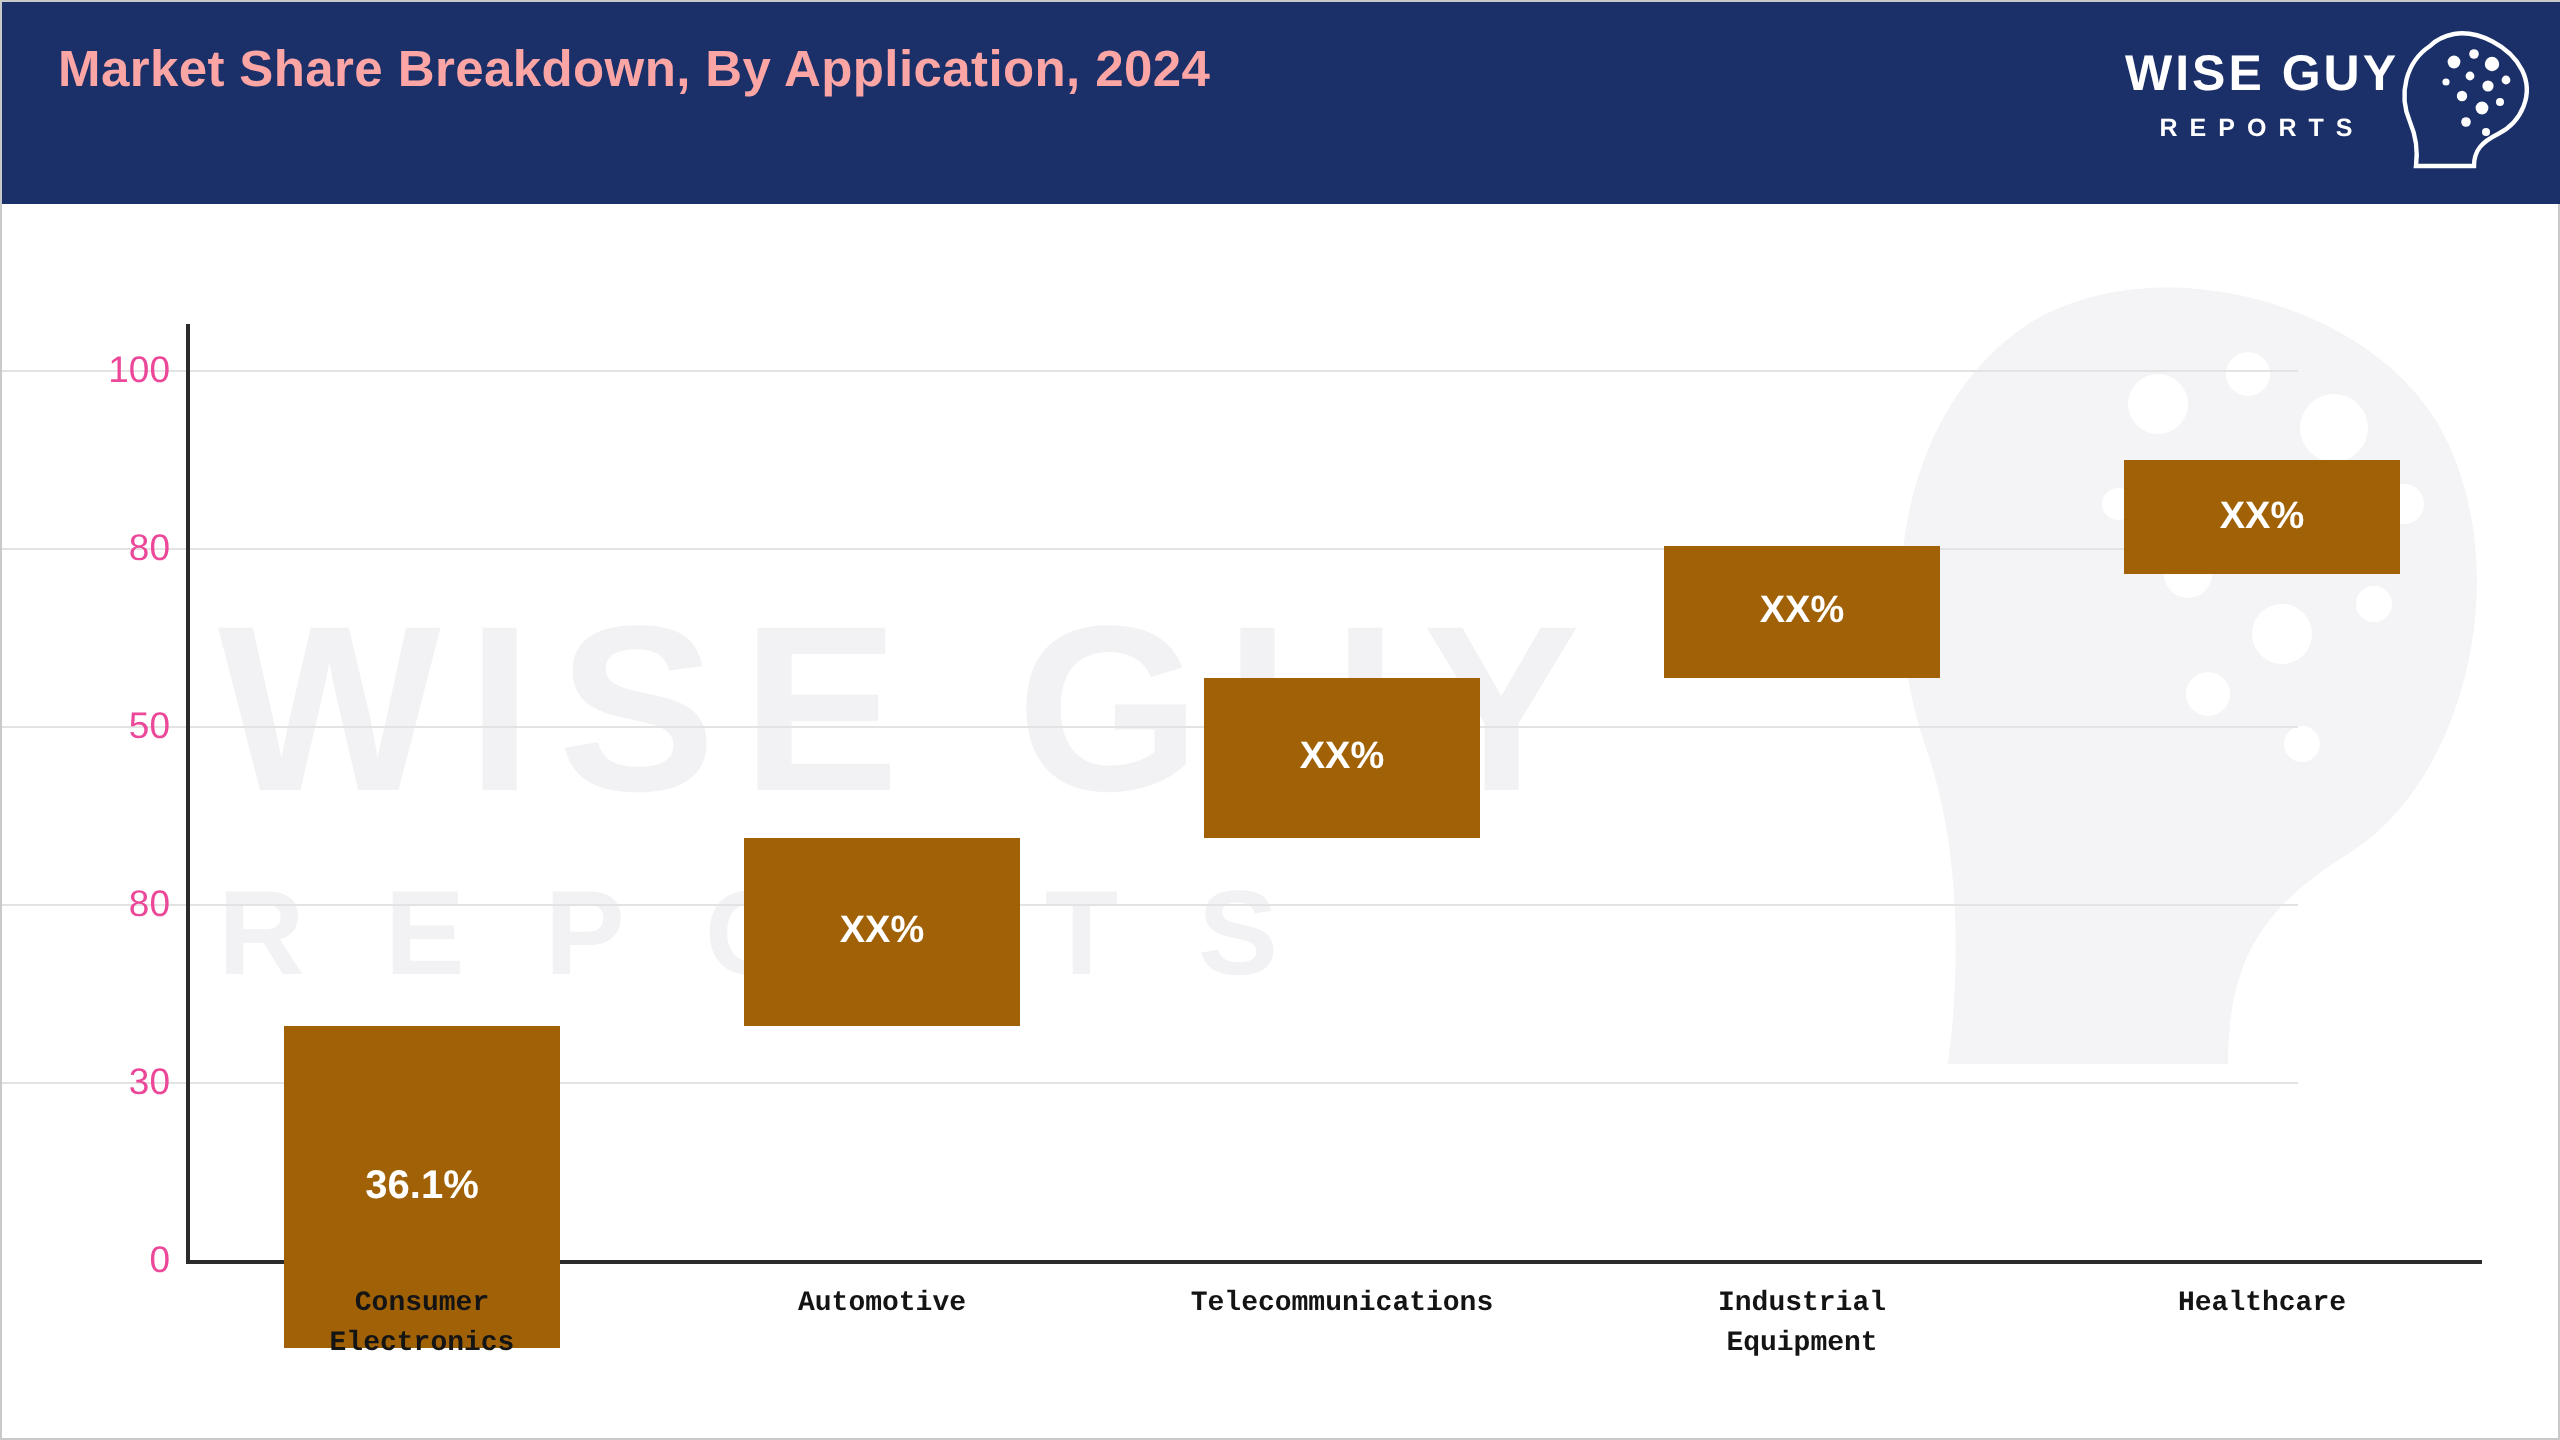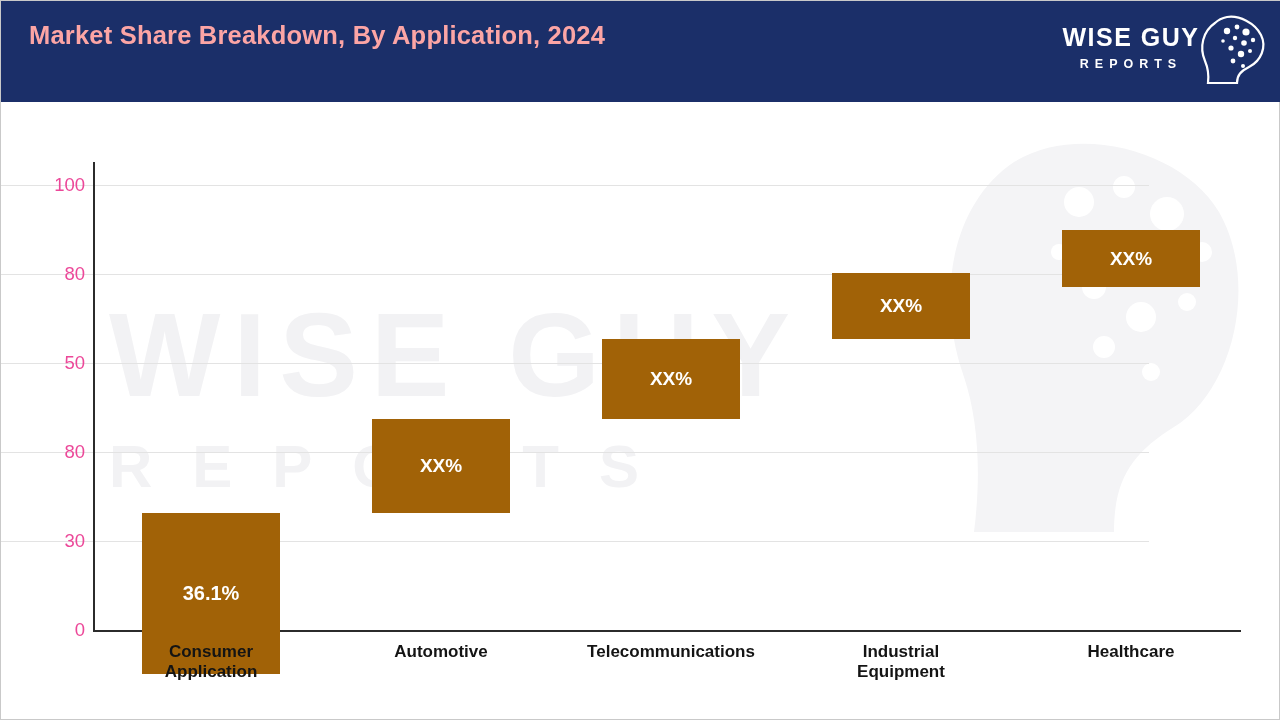--- a/index.html
+++ b/index.html
@@ -160,24 +160,25 @@
   .bar-label {
     color: #ffffff;
     font-size: 19px;
     font-weight: bold;
     white-space: nowrap;
   }
   .bar-36 .bar-label { font-size: 20px; }
   .cat-label {
     position: absolute;
     text-align: center;
-    font-size: 17px;
+    font-size: 14px;
     font-weight: bold;
     color: #141414;
     line-height: 20px;
+    font-family: Liberation Mono, monospace;
   }
 </style>
 </head>
 <body>
 
 <div class="page">
 
   <div class="header">
     <div class="header-title">Market Share Breakdown, By Application, 2024</div>
 
@@ -265,21 +266,21 @@
     </div>
     <div class="bar" style="left:831px; top:127px; width:138px; height:66px;">
       <span class="bar-label">XX%</span>
     </div>
     <div class="bar" style="left:1061px; top:84px; width:138px; height:57px;">
       <span class="bar-label">XX%</span>
     </div>
 
     <div class="cat-label" style="left:120px; top:540px; width:180px;">
       <div>Consumer</div>
-      <div>Application</div>
+      <div>Electronics</div>
     </div>
     <div class="cat-label" style="left:350px; top:540px; width:180px;">
       <div>Automotive</div>
     </div>
     <div class="cat-label" style="left:810px; top:540px; width:180px;">
       <div>Industrial</div>
       <div>Equipment</div>
     </div>
     <div class="cat-label" style="left:560px; top:540px; width:220px;">
       <div>Telecommunications</div>

